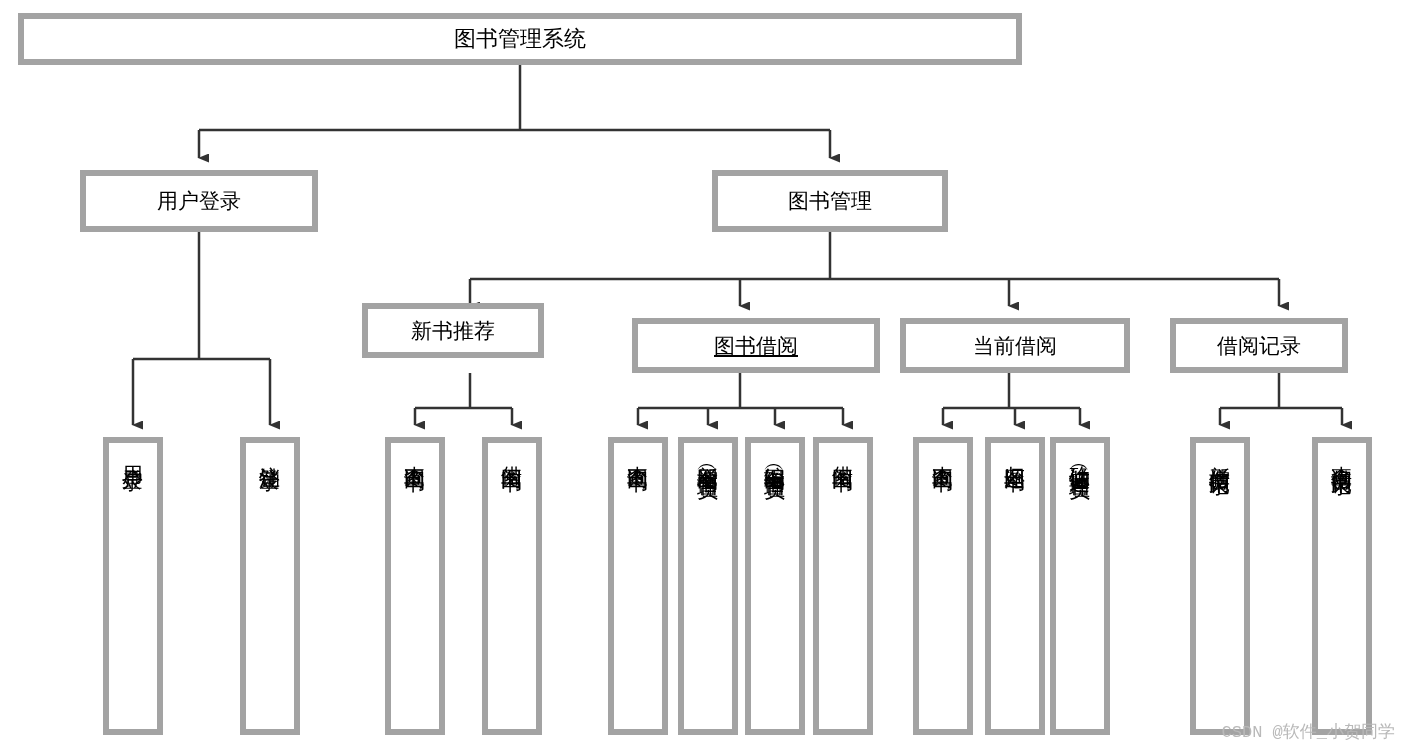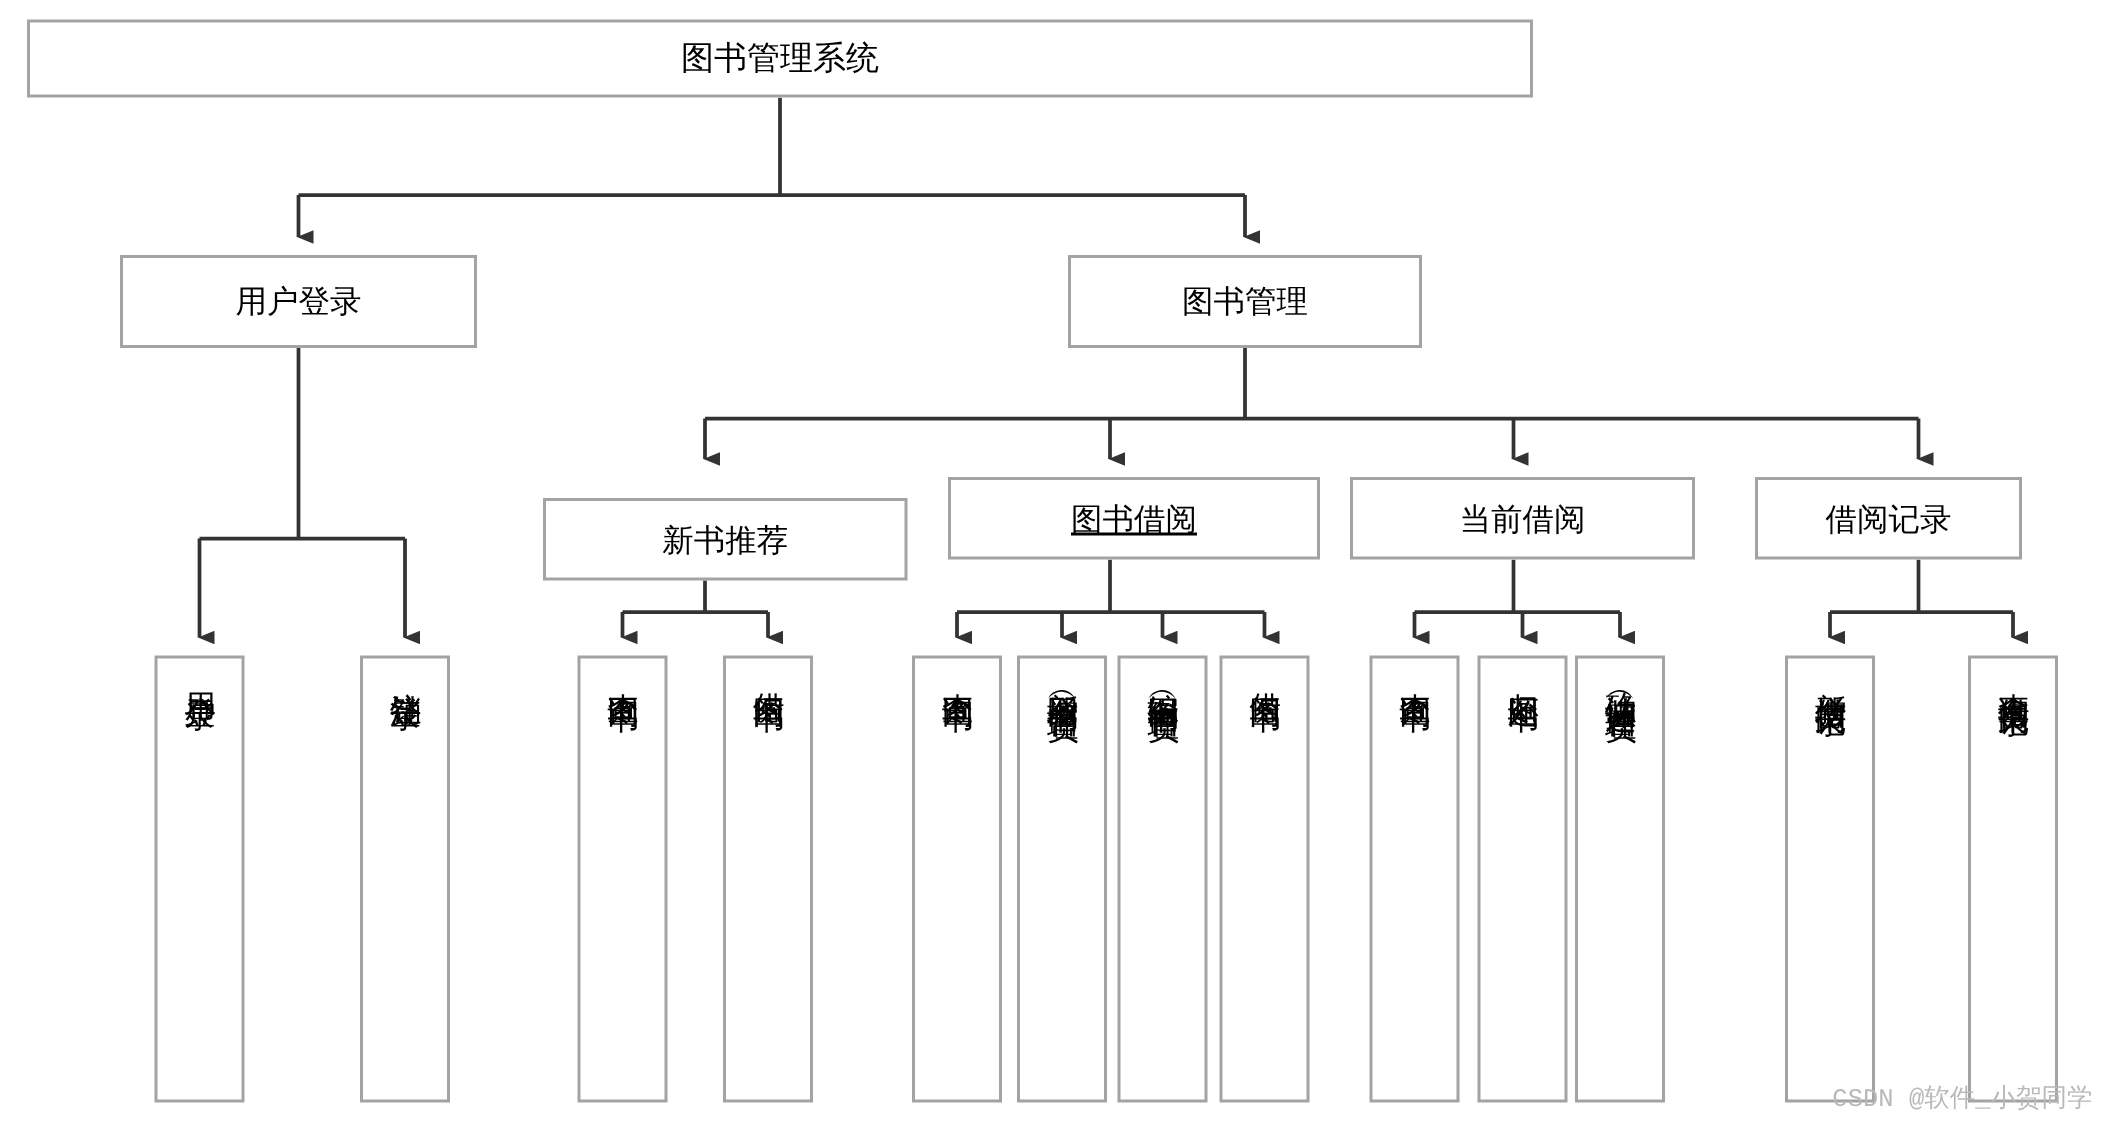--- a/index.html
+++ b/index.html
@@ -23,21 +23,21 @@
     left: 0;
     top: 0;
     width: 1405px;
     height: 747px;
     pointer-events: none;
   }
   .node {
     position: absolute;
     box-sizing: border-box;
     background: #ffffff;
-    border: 2px solid #a3a3a3;
+    border: 6px solid #a3a3a3;
     display: flex;
     align-items: center;
     justify-content: center;
     color: #000000;
     z-index: 2;
   }
   .node.level-root {
     font-size: 22px;
   }
   .node.level-2 {
@@ -127,21 +127,21 @@
   <div id="node-layer">
       <div class="node level-root" style="left: 18px; top: 13px; width: 1004px; height: 52px;">
         <span class="node-label">图书管理系统</span>
       </div>
       <div class="node level-2" style="left: 80px; top: 170px; width: 238px; height: 62px;">
         <span class="node-label">用户登录</span>
       </div>
       <div class="node level-2" style="left: 712px; top: 170px; width: 236px; height: 62px;">
         <span class="node-label">图书管理</span>
       </div>
-      <div class="node level-3" style="left: 362px; top: 332px; width: 243px; height: 55px;">
+      <div class="node level-3" style="left: 362px; top: 303px; width: 182px; height: 55px;">
         <span class="node-label">新书推荐</span>
       </div>
       <div class="node level-3" style="left: 632px; top: 318px; width: 248px; height: 55px; text-decoration: underline;">
         <span class="node-label">图书借阅</span>
       </div>
       <div class="node level-3" style="left: 900px; top: 318px; width: 230px; height: 55px;">
         <span class="node-label">当前借阅</span>
       </div>
       <div class="node level-3" style="left: 1170px; top: 318px; width: 178px; height: 55px;">
         <span class="node-label">借阅记录</span>

